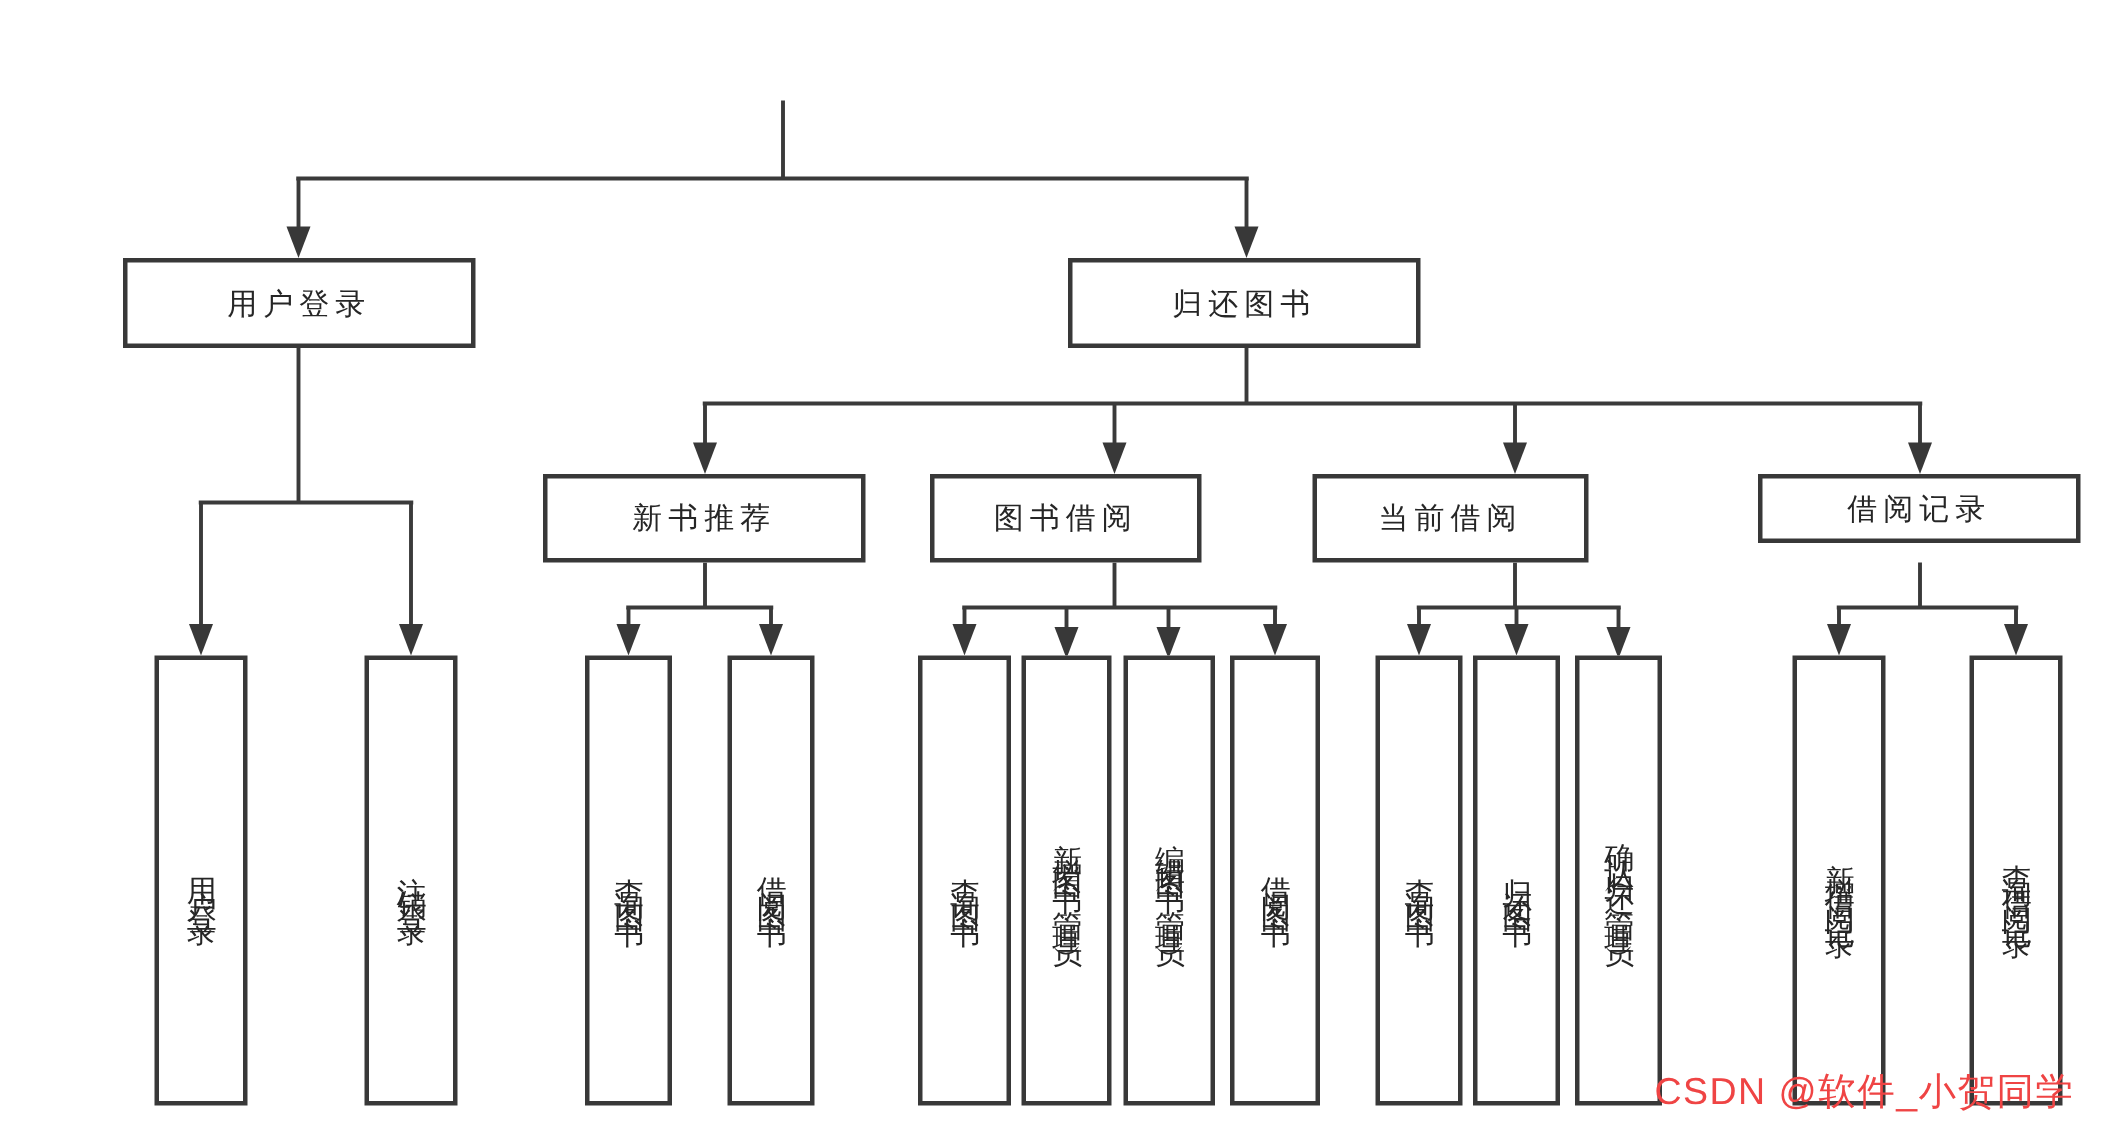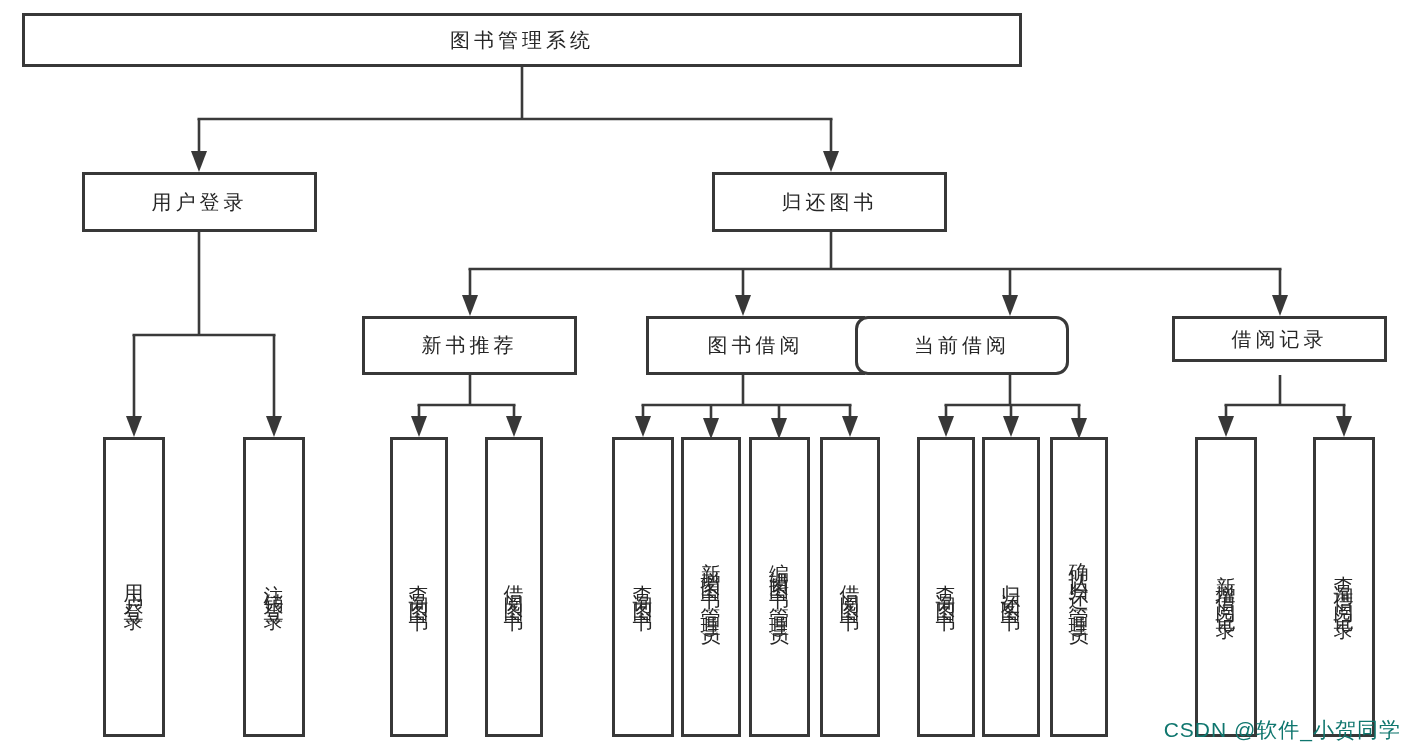--- a/index.html
+++ b/index.html
@@ -28,42 +28,42 @@
     letter-spacing:9px;
     line-height:1;
   }
   
   #root{left:22px;top:13px;width:1000px;height:54px;}
   
   #n-user-login{left:82px;top:172px;width:235px;height:60px;}
   #n-book-mgmt{left:712px;top:172px;width:235px;height:60px;}
   
   #n-new-rec{left:362px;top:316px;width:215px;height:59px;font-family:Liberation Mono, monospace;}
-  #n-borrow{left:646px;top:316px;width:219px;height:59px;}
-  #n-current{left:855px;top:316px;width:214px;height:59px;border-radius:13px;}
+  #n-borrow{left:620px;top:316px;width:181px;height:59px;}
+  #n-current{left:875px;top:316px;width:184px;height:59px;}
   #n-records{left:1172px;top:316px;width:215px;height:46px;}
   
   #l-user-login{left:103px;width:62px;}
   #l-logout{left:243px;width:62px;}
   #l-query1{left:390px;width:58px;}
   #l-borrow1{left:485px;width:58px;}
   #l-query2{left:612px;width:62px;}
   #l-add-book{left:681px;width:60px;}
   #l-edit-book{left:749px;width:61px;}
   #l-borrow2{left:820px;width:60px;}
   #l-query3{left:917px;width:58px;}
   #l-return{left:982px;width:58px;}
   #l-confirm{left:1050px;width:58px;}
   #l-add-rec{left:1195px;width:62px;}
   #l-query-rec{left:1313px;width:62px;}
   #watermark{
     position:absolute;
-    right:4px;bottom:3px;
-    font-size:21px;
-    color:#0f766e;
+    right:22px;bottom:3px;
+    font-size:25px;
+    color:#ef4444;
     letter-spacing:1px;
     z-index:10;
     white-space:nowrap;
   }
 </style>
 </head>
 <body>
 
 <div id="canvas">
 
@@ -136,23 +136,20 @@
     <g>
       <line x1="1280" y1="375" x2="1280" y2="406"></line>
       <line x1="1224.5" y1="405" x2="1345.5" y2="405"></line>
       <line x1="1226" y1="405" x2="1226" y2="417"></line>
       <polygon points="1218,416 1234,416 1226,437" fill="#383838" stroke="none"></polygon>
       <line x1="1344" y1="405" x2="1344" y2="417"></line>
       <polygon points="1336,416 1352,416 1344,437" fill="#383838" stroke="none"></polygon>
     </g>
   </svg>
 
-  <div class="n hbox" id="root">
-    <span>图书管理系统</span>
-  </div>
 
   <div class="n hbox" id="n-user-login">
     <span>用户登录</span>
   </div>
   <div class="n hbox" id="n-book-mgmt">
     <span>归还图书</span>
   </div>
 
   <div class="n hbox" id="n-new-rec">
     <span>新书推荐</span>

